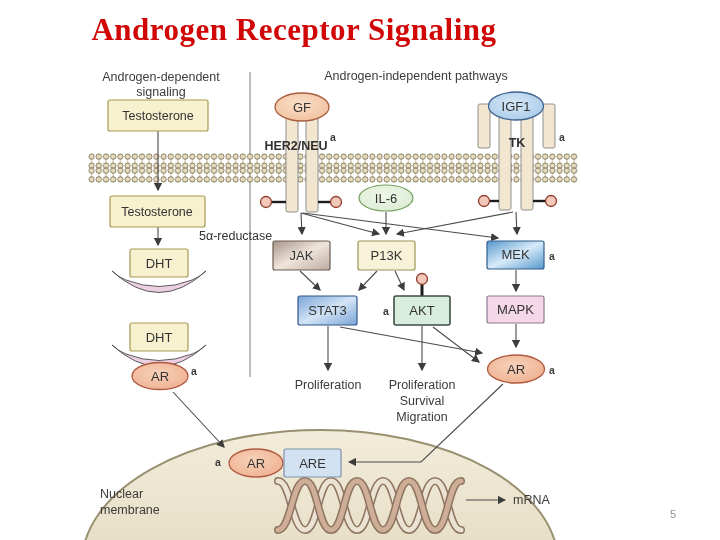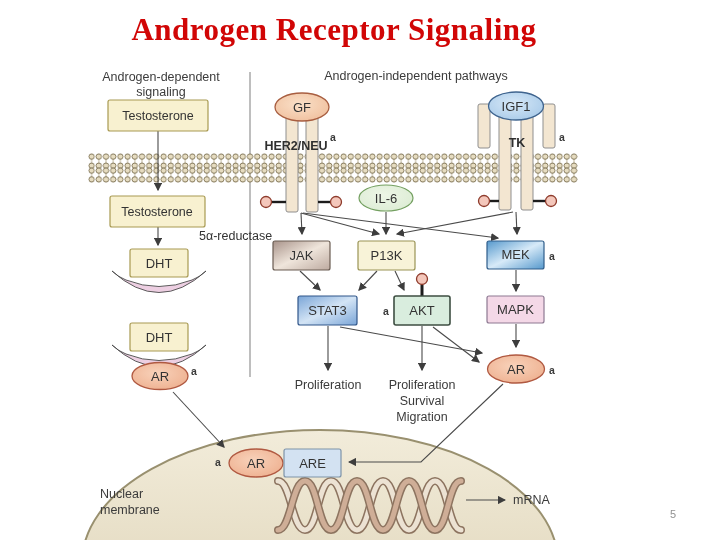--- a/index.html
+++ b/index.html
@@ -1,20 +1,20 @@
 <!DOCTYPE html>
 <html><head>
 <meta charset="utf-8">
 <style>
   html,body{margin:0;padding:0;background:#ffffff;}
   .slide{position:relative;width:720px;height:540px;background:#ffffff;overflow:hidden;
          font-family:"Liberation Sans",sans-serif;}
   .title{position:absolute;top:12px;left:0;width:588px;text-align:center;
          font-family:"Liberation Serif","DejaVu Serif",serif;font-weight:bold;
-         font-size:31px;color:#d10606;letter-spacing:0.5px;margin-left:40px;}
+         font-size:31px;color:#d10606;letter-spacing:0.5px;}
   .pagenum{position:absolute;right:44px;bottom:20px;font-size:11px;color:#919191;}
   svg{position:absolute;left:0;top:0;}
   text{font-family:"Liberation Sans",sans-serif;fill:#333333;}
   .lbl{font-size:13px;}
   .box-lbl{font-size:12.5px;}
   .head{font-size:12.5px;fill:#3b3b3b;}
   .bold{font-weight:bold;fill:#2f2f2f;}
   .sup{font-size:10.5px;font-weight:bold;fill:#3b3b3b;}
   .out{font-size:12.5px;fill:#3b3b3b;}
   .arrow{stroke:#4a4a4a;stroke-width:1.1;fill:none;marker-end:url(#ah);}

